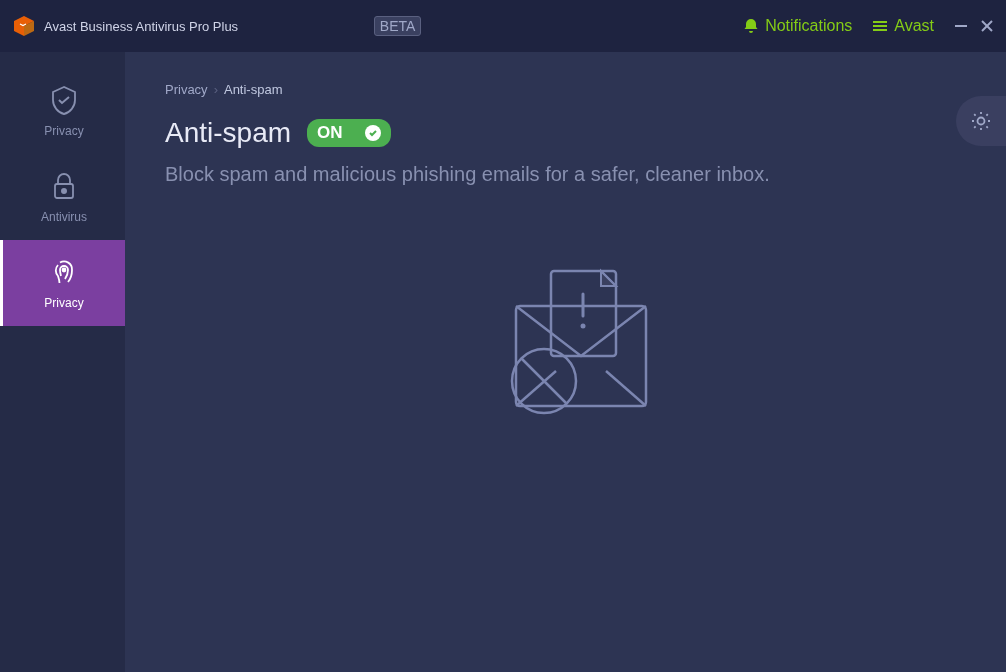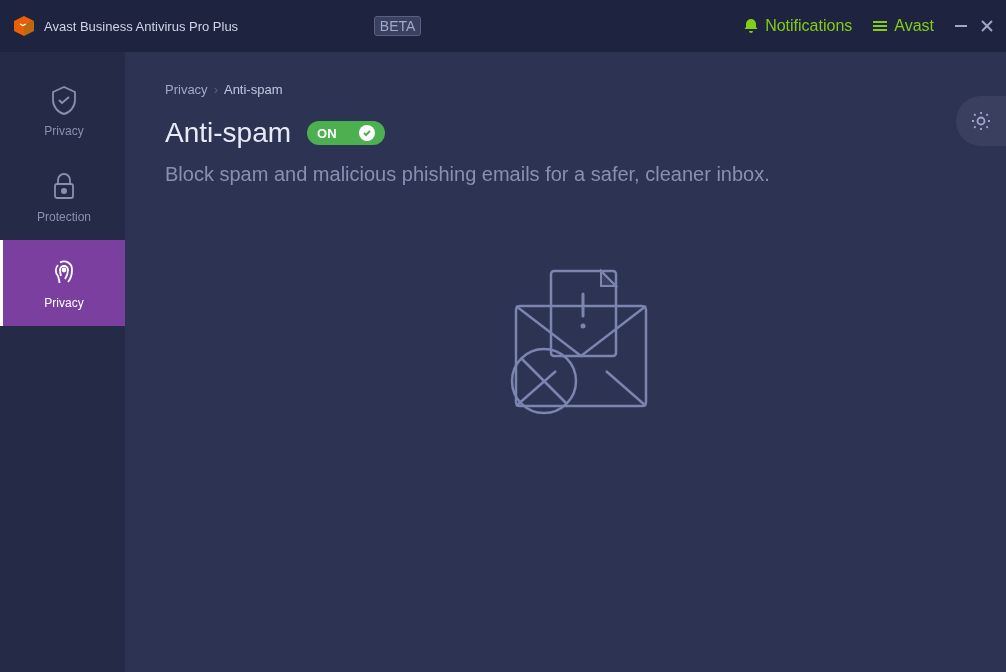--- a/index.html
+++ b/index.html
@@ -162,21 +162,21 @@
       align-items: center;
       gap: 8px;
     }
     .toggle-switch {
       background: #4caf50;
       border-radius: 12px;
       padding: 4px 10px 4px 10px;
       display: flex;
       align-items: center;
       gap: 22px;
-      font-size: 13px;
+      font-size: 17px;
       font-weight: bold;
       color: #fff;
       cursor: pointer;
       min-width: 64px;
     }
     .toggle-check {
       width: 16px;
       height: 16px;
       background: #fff;
       border-radius: 50%;
@@ -258,21 +258,21 @@
       </svg>
       <span>Privacy</span>
     </div>
 
     <div class="sidebar-item">
       <svg viewBox="0 0 32 32" fill="none" stroke="currentColor" stroke-width="2">
         <rect x="7" y="14" width="18" height="14" rx="2" stroke-width="1.8"></rect>
         <path d="M10 14v-4a6 6 0 0112 0v4" stroke-width="1.8"></path>
         <circle cx="16" cy="21" r="2" fill="currentColor"></circle>
       </svg>
-      <span>Protection</span>
+      <span>Antivirus</span>
     </div>
 
     <div class="sidebar-item active">
       <svg viewBox="0 0 32 32" fill="none" stroke="currentColor" stroke-width="1.8">
         <path d="M12 6.5A8 8 0 0124 14c0 5-1.5 9-4 12"></path>
         <path d="M10 9a8 8 0 000 11c1 3 1.5 5 1.5 7"></path>
         <path d="M16 10a4 4 0 014 4c0 3-1 6-3 9"></path>
         <path d="M16 10a4 4 0 00-4 4c0 2 .5 4 1 6"></path>
         <circle cx="16" cy="14" r="1.5" fill="currentColor"></circle>
       </svg>

